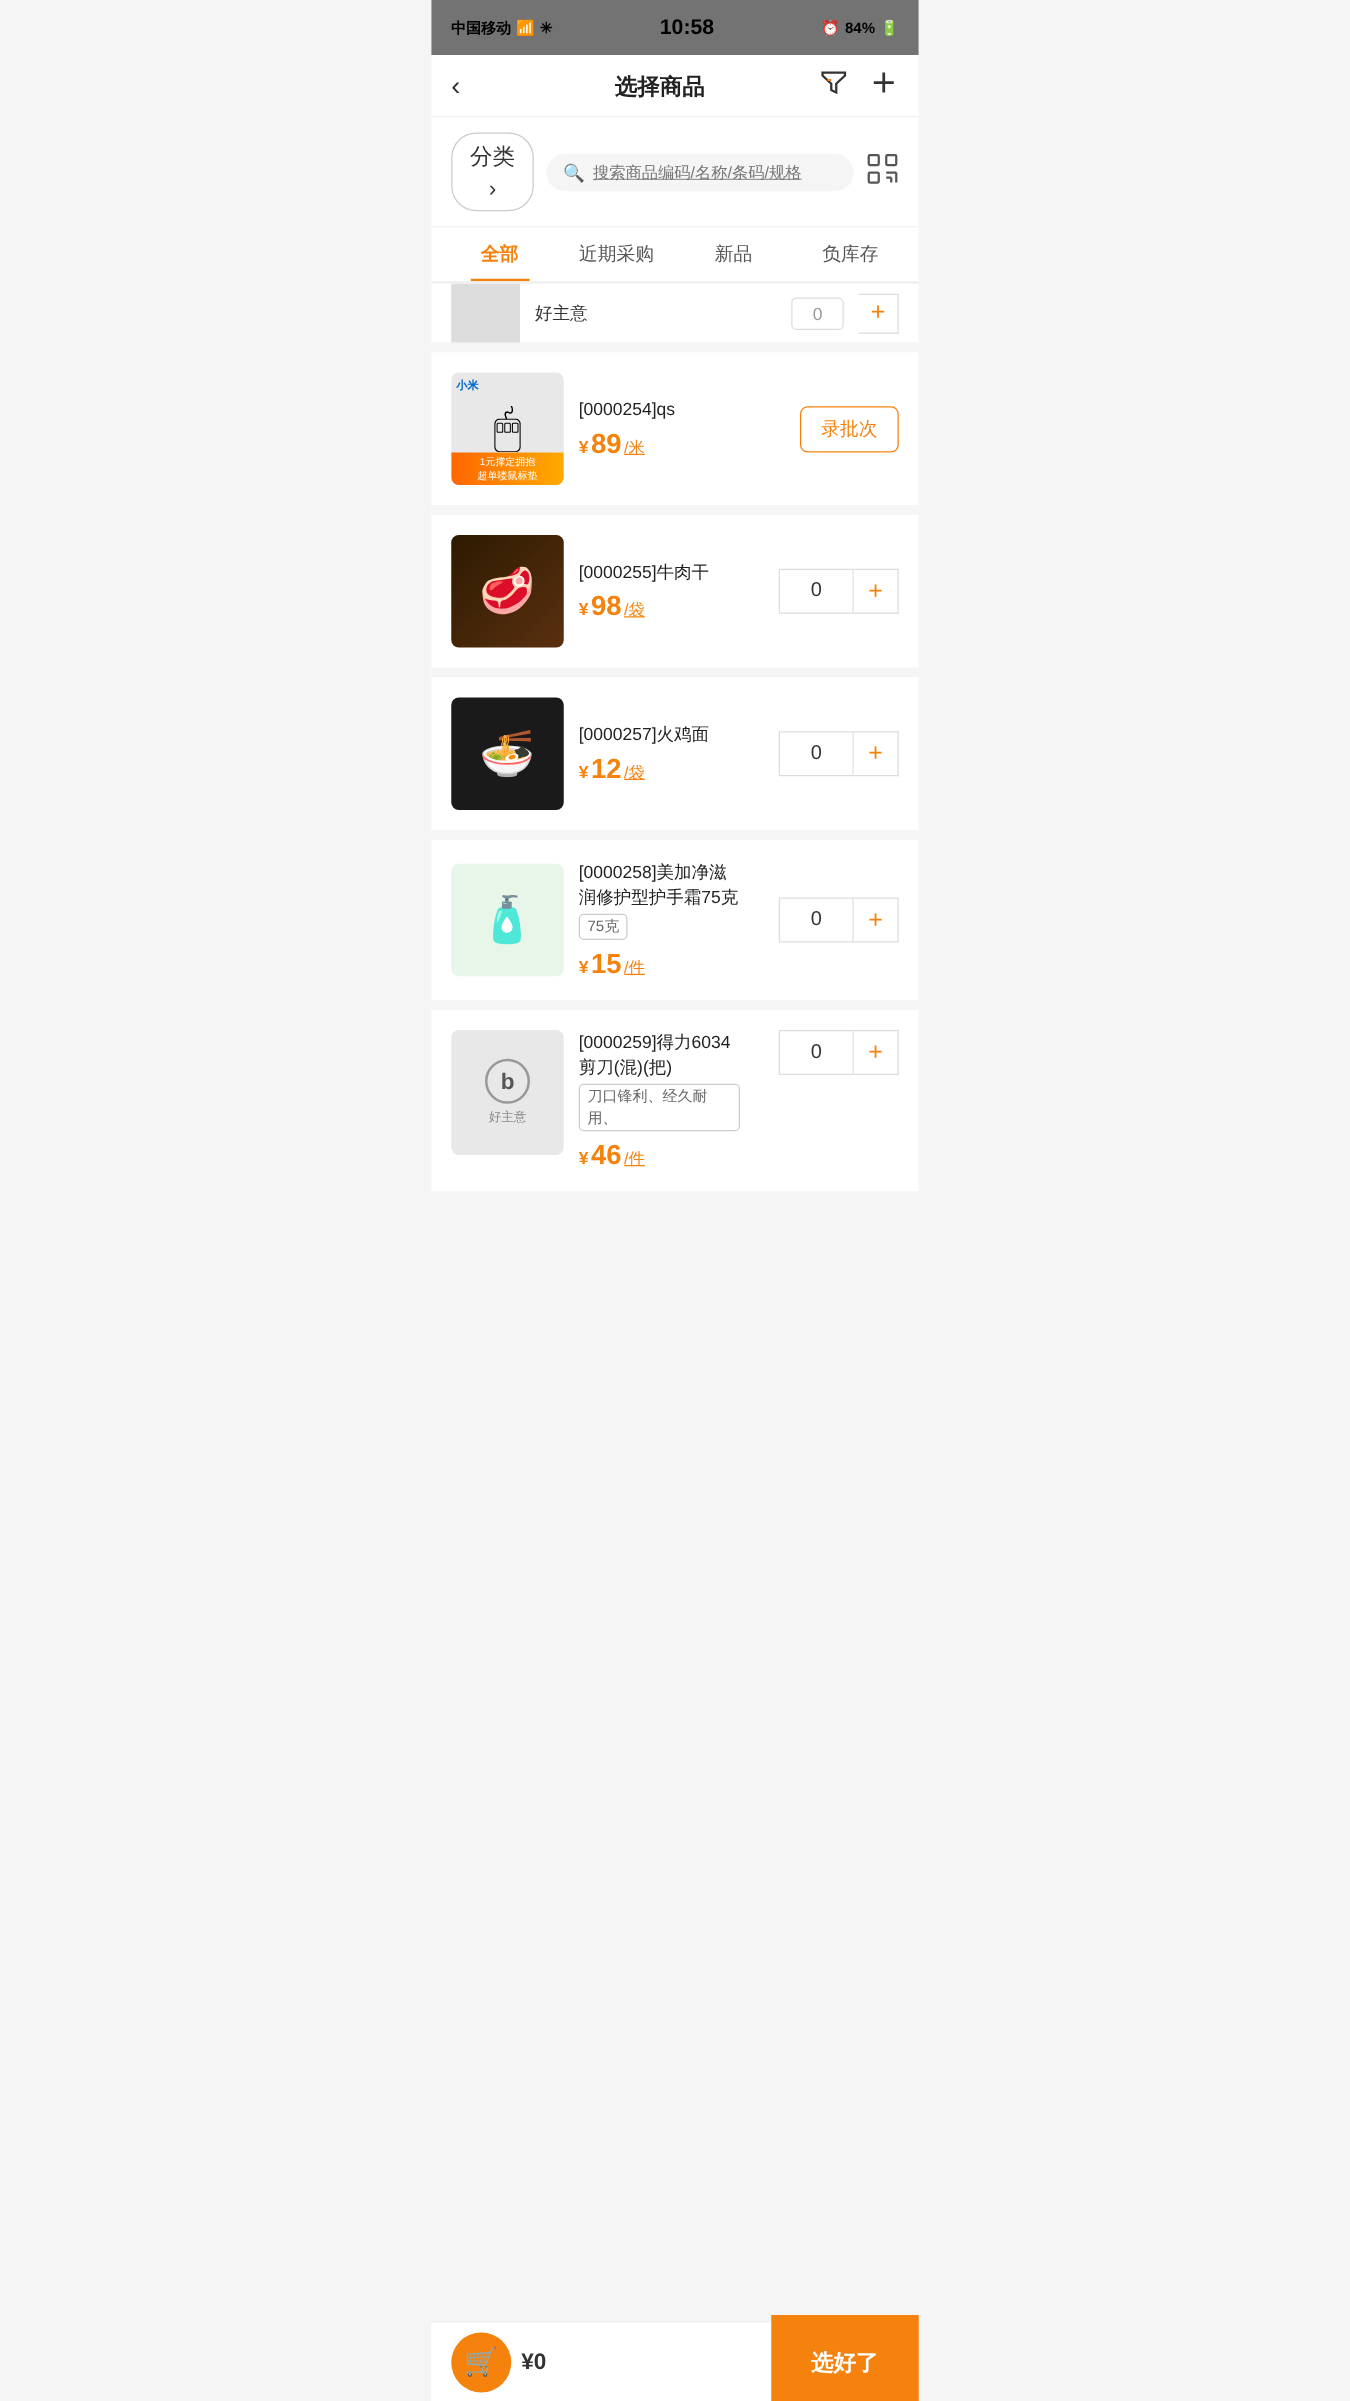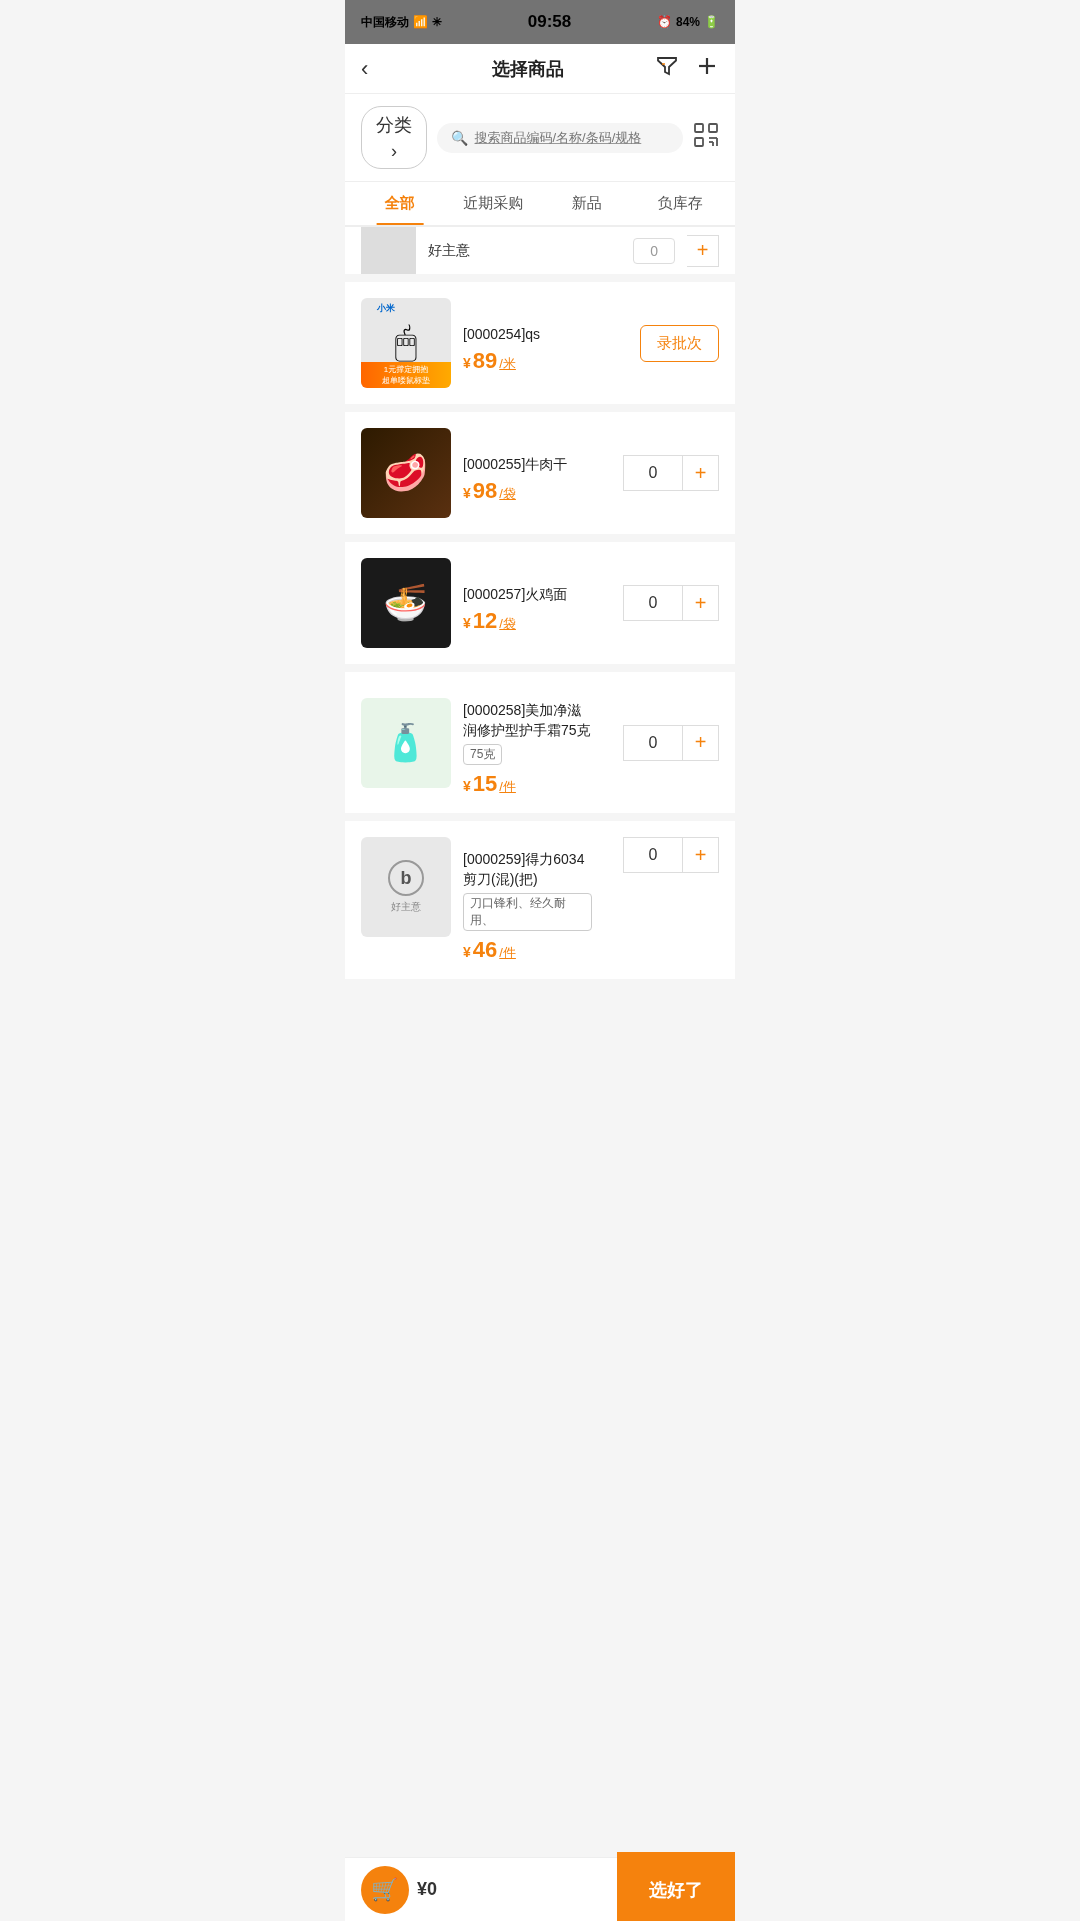--- a/index.html
+++ b/index.html
@@ -185,21 +185,20 @@
       flex-shrink: 0;
       overflow: hidden;
       display: flex;
       align-items: center;
       justify-content: center;
     }
 
     .product-info {
       flex: 1;
       min-width: 0;
-      margin-top: 13px;
     }
     .product-name {
       font-size: 14px;
       color: #222;
       font-weight: 500;
       margin-bottom: 4px;
       line-height: 1.4;
     }
     .product-tag {
       display: inline-block;
@@ -384,38 +383,38 @@
       right: 0;
       background: linear-gradient(to right, #ff6600, #ffaa00);
       color: #fff;
       font-size: 8px;
       padding: 2px;
       text-align: center;
     }
     .mouse-top-logo {
       position: absolute;
       top: 4px;
-      left: 16px;
+      left: 4px;
       font-size: 9px;
       color: #0066cc;
       font-weight: 700;
     }
 
     .bottom-padding { height: 70px; }
   </style>
 </head>
 <body>
 
 <div class="status-bar">
   <div class="status-left">
     <span>中国移动</span>
     <span>📶</span>
     <span>✳</span>
   </div>
-  <div class="status-center">09:58</div>
+  <div class="status-center">10:58</div>
   <div class="status-right">
     <span>⏰</span>
     <span>84%</span>
     <span>🔋</span>
   </div>
 </div>
 
 <div class="header">
   <div class="header-back">‹</div>
   <div class="header-title">选择商品</div>

